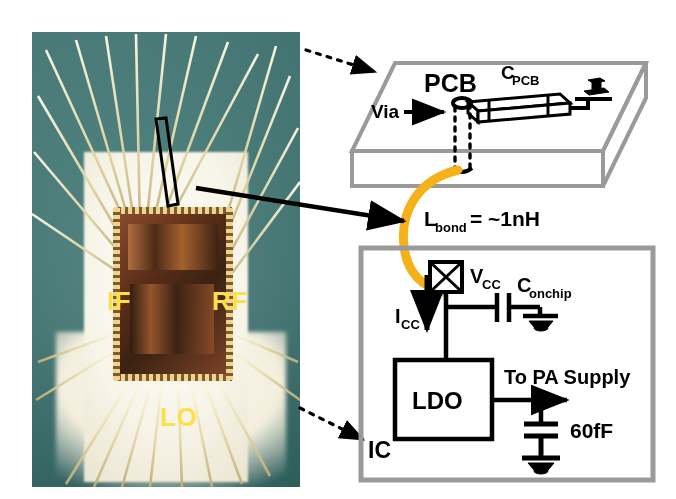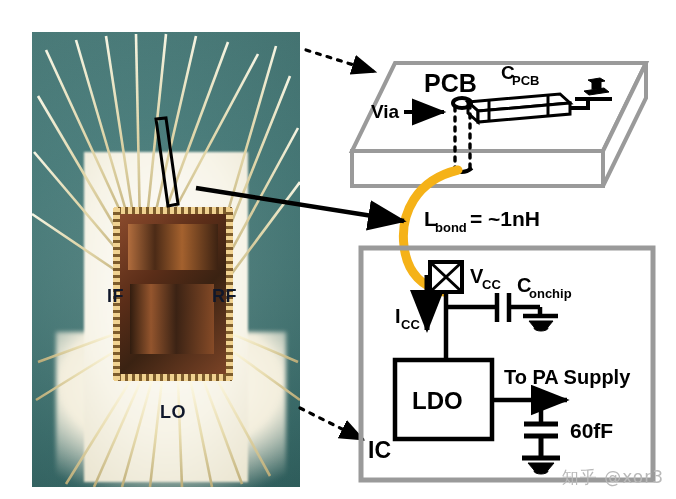--- a/index.html
+++ b/index.html
@@ -30,21 +30,21 @@
   .die::after{content:"";position:absolute;left:10px;top:70px;right:12px;height:70px;
      background:linear-gradient(90deg,#2e1b0e,#9c5a30 25%,#3a2214 55%,#8a4d28);opacity:.9;}
   .padring-t,.padring-b{position:absolute;left:-6px;width:118px;height:7px;
      background:repeating-linear-gradient(90deg,#f0d291 0 4px,#7d5c2c 4px 7px);}
   .padring-t{top:-7px;} .padring-b{bottom:-7px;}
   .padring-l,.padring-r{position:absolute;top:-6px;width:7px;height:172px;
      background:repeating-linear-gradient(180deg,#f0d291 0 4px,#7d5c2c 4px 7px);}
   .padring-l{left:-7px;} .padring-r{right:-7px;}
 
   .wires{position:absolute;inset:0;}
-  .micro-label{position:absolute;font-weight:bold;font-size:18px;color:#0f172a;
+  .micro-label{position:absolute;font-weight:bold;font-size:26px;color:#fde047;
      letter-spacing:.5px;}
 
   
   .svgwrap{position:absolute;left:0;top:0;width:676px;height:499px;}
   .lbl{font-family:"Liberation Sans",sans-serif;font-weight:bold;fill:#000;}
   .wm{position:absolute;right:12px;bottom:10px;font-size:17px;color:#b9b9b9;
       font-family:"DejaVu Sans",sans-serif;letter-spacing:1px;}
 </style>
 </head>
 <body>
@@ -232,14 +232,13 @@
     </g>
     <text class="lbl" x="570" y="438" font-size="21">60fF</text>
 
     <g stroke="#000" fill="#000">
       <line x1="522" y1="458" x2="560" y2="458" stroke-width="5"></line>
       <polygon points="528,463 554,463 548,470 534,470"></polygon>
       <ellipse cx="541" cy="471" rx="7" ry="3"></ellipse>
     </g>
   </svg>
 
-  <div class="wm">知乎 @xor3</div>
 </div>
 
 </body></html>

